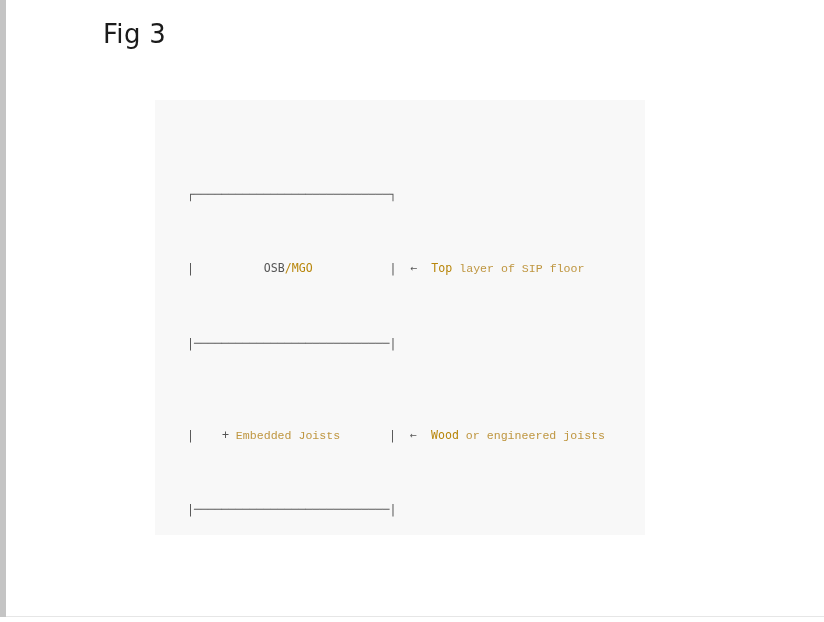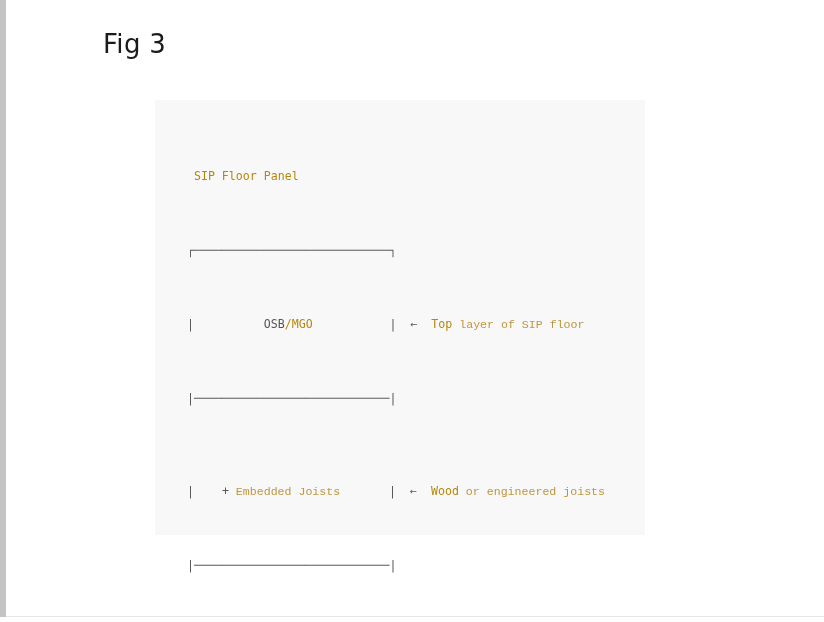--- a/index.html
+++ b/index.html
@@ -31,21 +31,21 @@
     left: 6px;
     right: 0;
     top: 616px;
     height: 1px;
     background: #e6e6e6;
   }
 
   .page-title {
     position: absolute;
     left: 103px;
-    top: 29px;
+    top: 19px;
     font-family: "DejaVu Sans", "Liberation Sans", sans-serif;
     font-size: 26px;
     font-weight: 400;
     color: #1b1b1b;
     letter-spacing: 0.3px;
     white-space: pre;
   }
 
   
   .code-panel {
@@ -83,21 +83,20 @@
 <body>
 
 <div class="left-gutter"></div>
 <div class="bottom-rule"></div>
 
 <div class="page-title">Fig 3</div>
 
 <div class="code-panel">
   <div class="code-body">
 
-    <div class="code-line"><span class="tok-pun">   </span><span class="tok-kw">SIP Floor Panel</span></div>
 
     <div class="code-line"><span class="tok-rule">  ┌────────────────────────────┐</span></div>
 
     <div class="code-line"><span class="tok-pun">  |          </span><span class="tok-pun">OSB</span><span class="tok-kw">/<span>MGO</span></span><span class="tok-pun">           |  </span><span class="tok-pun">←  </span><span class="tok-kw">Top</span><span class="tok-str"> layer of SIP floor</span></div>
 
     <div class="code-line"><span class="tok-rule">  |────────────────────────────|</span></div>
 
 
     <div class="code-line"><span class="tok-pun">  |    </span><span class="tok-pun">+ </span><span class="tok-str">Embedded Joists</span><span class="tok-pun">       |  </span><span class="tok-pun">←  </span><span class="tok-kw">Wood</span><span class="tok-str"> or engineered joists</span></div>
 

